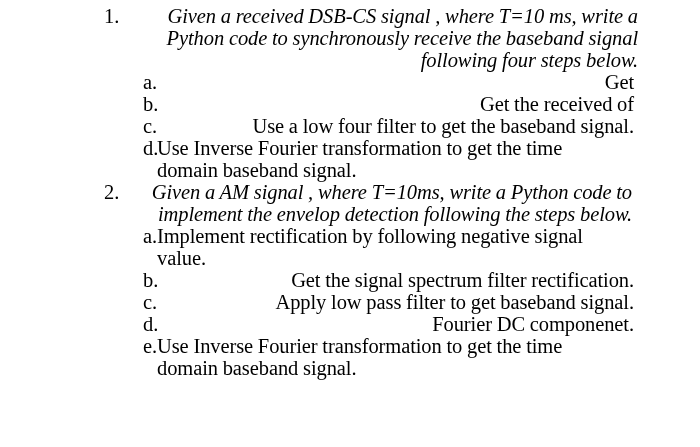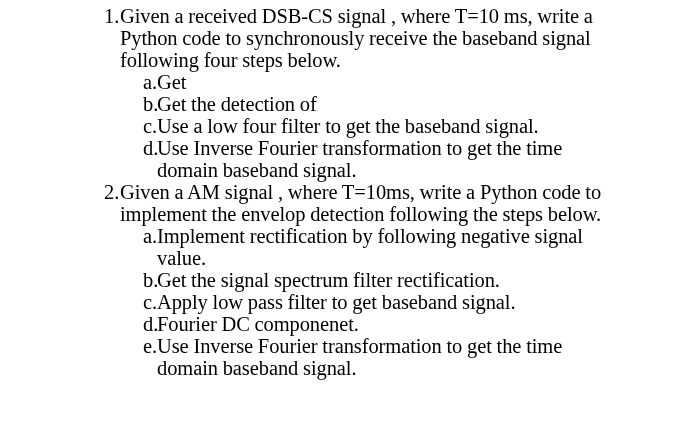--- a/index.html
+++ b/index.html
@@ -45,25 +45,26 @@
     left: 104px;
     top: 0;
     width: 20px;
     text-align: left;
     font-size: 20.5px;
     line-height: 22px;
   }
   .q-text {
     display: block;
     padding-right: 62px;   
-    text-align: left;
+    text-align: right;
     word-spacing: -0.2px;
+    font-style: italic;
   }
   .q-item.wide .q-text {
-    padding-right: 48px;
+    padding-right: 68px;
   }
 
   
   .sublist {
     list-style: none;
     margin: 0;
     padding: 0;
   }
   .s-item {
     position: relative;
@@ -77,42 +78,43 @@
     top: 0;
     font-size: 20.5px;
     line-height: 22px;
   }
   .s-text {
     display: block;
     padding-right: 112px;
     word-spacing: -0.2px;
   }
   .s-item.narrow .s-text {
-    padding-right: 120px;
+    padding-right: 66px;
+    text-align: right;
   }
 </style>
 </head>
 <body>
 
 <div class="page">
 
   <ol class="qlist">
 
     <li class="q-item">
       <span class="q-marker">1.</span>
       <span class="q-text">Given a received DSB-CS signal , where T=10 ms, write a Python code to synchronously receive the baseband signal following four steps below.</span>
 
       <ol class="sublist">
         <li class="s-item narrow">
           <span class="s-marker">a.</span>
           <span class="s-text">Get</span>
         </li>
         <li class="s-item narrow">
           <span class="s-marker">b.</span>
-          <span class="s-text">Get the detection of</span>
+          <span class="s-text">Get the received of</span>
         </li>
         <li class="s-item narrow">
           <span class="s-marker">c.</span>
           <span class="s-text">Use a low four filter to get the baseband signal.</span>
         </li>
         <li class="s-item">
           <span class="s-marker">d.</span>
           <span class="s-text">Use Inverse Fourier transformation to get the time domain baseband signal.</span>
         </li>
       </ol>

